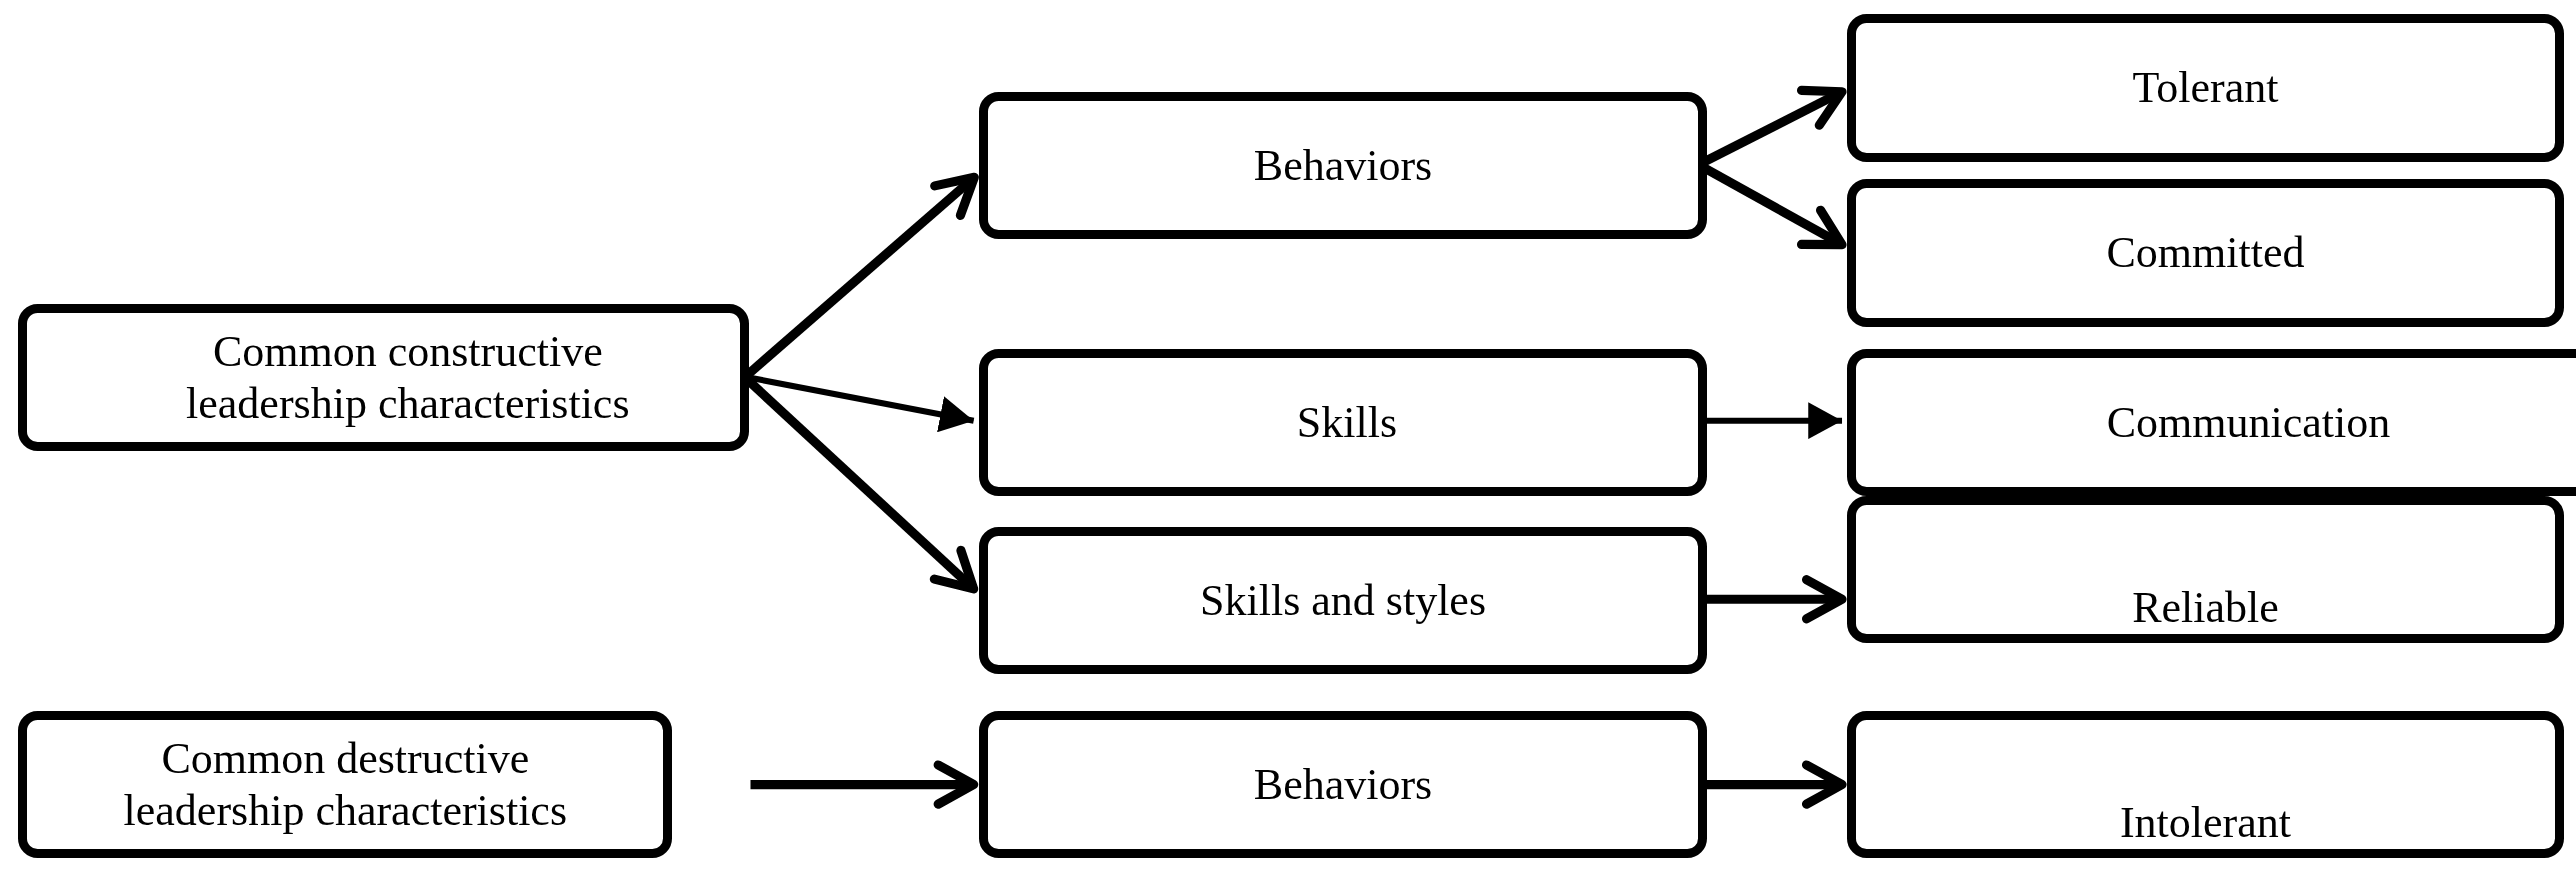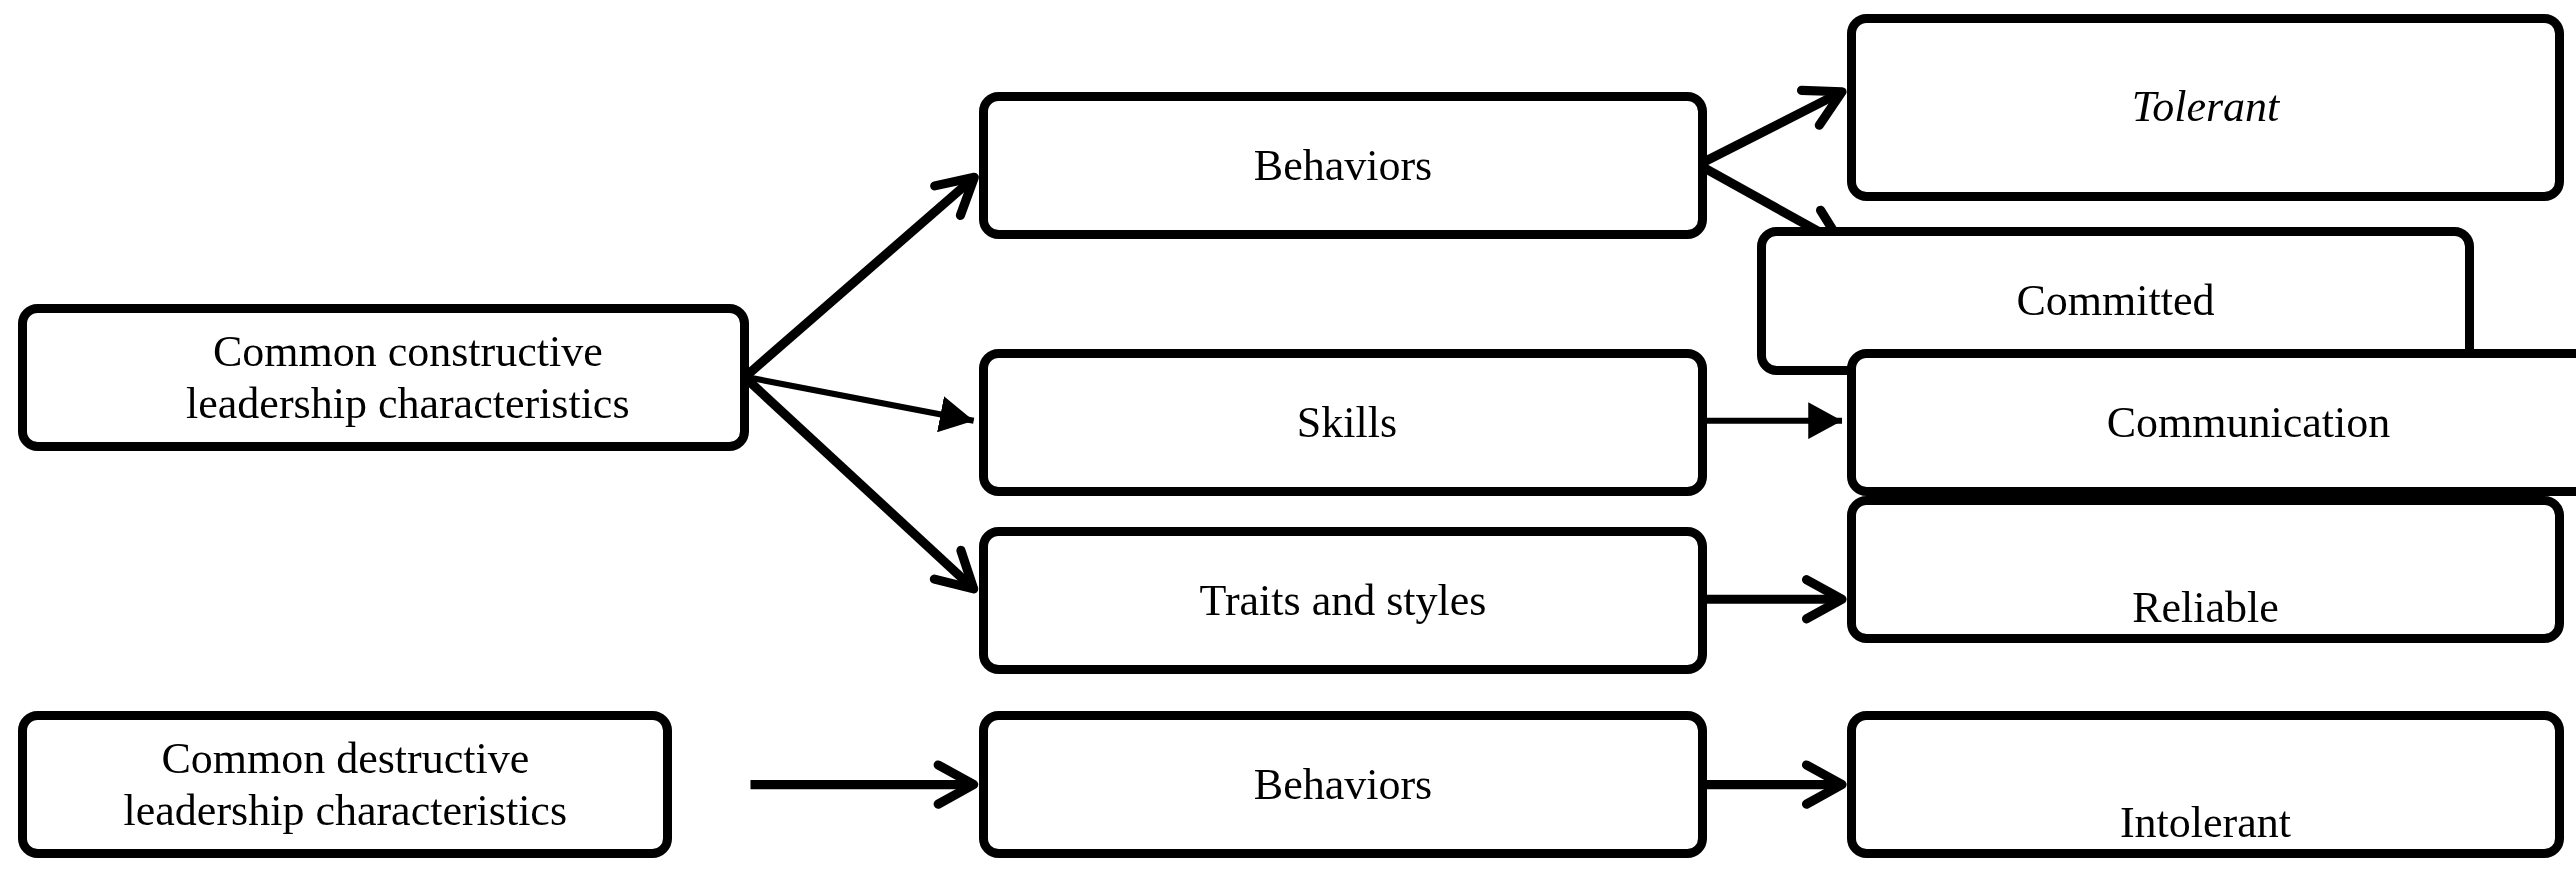--- a/index.html
+++ b/index.html
@@ -78,32 +78,32 @@
 
   <div class="node" style="left:979px; top:92px; width:728px; height:147px;">
     <div class="label">Behaviors</div>
   </div>
 
   <div class="node" style="left:979px; top:349px; width:728px; height:147px;padding-left:8px;">
     <div class="label">Skills</div>
   </div>
 
   <div class="node" style="left:979px; top:527px; width:728px; height:147px;">
-    <div class="label">Traits and styles</div>
+    <div class="label">Skills and styles</div>
   </div>
 
   <div class="node" style="left:979px; top:711px; width:728px; height:147px;">
     <div class="label">Behaviors</div>
   </div>
 
-  <div class="node" style="left:1847px; top:13.5px; width:717px; height:187px;font-style:italic;">
+  <div class="node" style="left:1847px; top:13.5px; width:717px; height:148px;">
     <div class="label">Tolerant</div>
   </div>
 
-  <div class="node" style="left:1757px; top:179px; width:717px; height:148px;margin-top:48px;">
+  <div class="node" style="left:1847px; top:179px; width:717px; height:148px;">
     <div class="label">Committed</div>
   </div>
 
   <div class="node" style="left:1847px; top:349px; width:803px; height:147px;">
     <div class="label">Communication</div>
   </div>
 
   <div class="node" style="left:1847px; top:496px; width:717px; height:147px;align-items:flex-end;">
     <div class="label">Reliable</div>
   </div>

